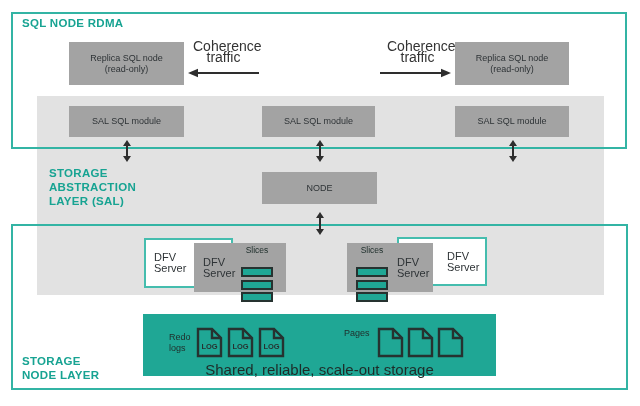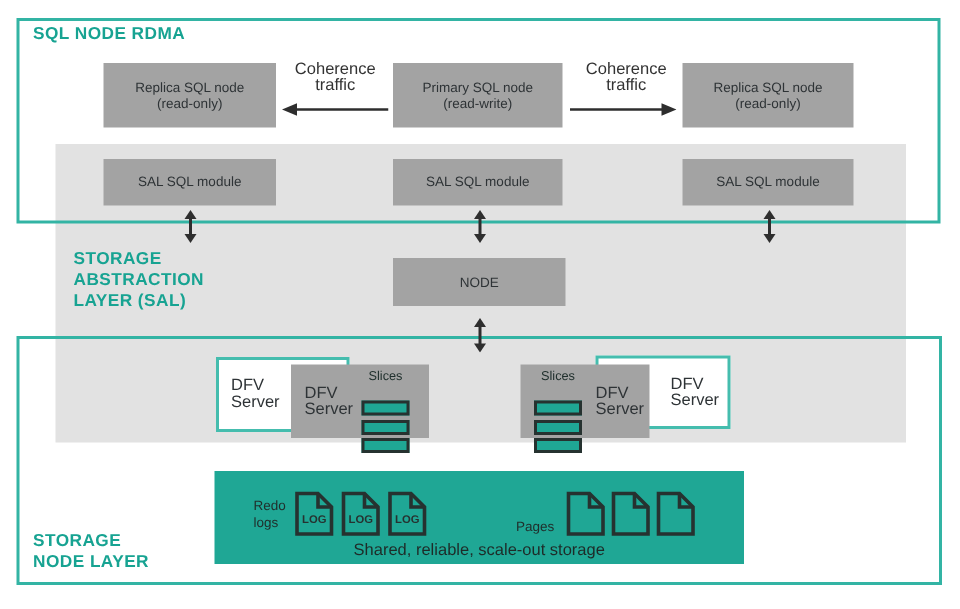--- a/index.html
+++ b/index.html
@@ -18,37 +18,37 @@
   .teal-box{position:absolute;background:#a3a3a3;color:#2e3336;display:flex;
             align-items:center;justify-content:center;text-align:center;
             font-size:9px;line-height:11px;z-index:5;white-space:pre-line;}
 
   
   .white-box{position:absolute;background:#ffffff;border:2px solid #45bdae;z-index:4;}
   .dfv-label{position:absolute;font-size:11px;font-weight:normal;line-height:11px;
              color:#2e3336;white-space:pre-line;z-index:7;}
 
   
-  .coh-label{position:absolute;font-size:11px;line-height:10.5px;color:#333;
+  .coh-label{position:absolute;font-size:14px;line-height:10.5px;color:#333;
              text-align:center;white-space:pre-line;z-index:6;}
 
   .arrow{position:absolute;z-index:7;}
 
   
   .slice-group{position:absolute;z-index:7;}
   .slice-label{font-size:8.5px;color:#20302d;text-align:center;margin-bottom:12px;}
   .slice{width:28px;height:6px;border:2px solid #263230;margin-bottom:2.5px;background:#1fa795;}
 
   
   .shared-box{position:absolute;left:143px;top:314px;width:353px;height:62px;
               background:#1fa795;z-index:5;}
   .mini-label{position:absolute;font-size:9px;font-weight:normal;color:#20302d;
               line-height:10.5px;white-space:pre-line;z-index:7;}
   .caption{position:absolute;left:143px;top:361px;width:353px;text-align:center;
-           font-size:11px;color:#1e2b28;z-index:7;}
+           font-size:15px;color:#1e2b28;z-index:7;}
   .doc{position:absolute;z-index:7;}
 </style>
 </head>
 <body>
 
 <div class="canvas">
 
   <div class="gray-band"></div>
 
   <div class="layer-frame" style="left:11px;top:12px;width:612px;height:133px;"></div>
@@ -57,22 +57,20 @@
   <div class="layer-frame" style="left:11px;top:224px;width:613px;height:162px;"></div>
   <div class="layer-title" style="left:22px;top:354px;">STORAGE
 NODE LAYER</div>
 
   <div class="layer-title" style="left:49px;top:166px;">STORAGE
 ABSTRACTION
 LAYER (SAL)</div>
 
   <div class="teal-box" style="left:69px;top:42px;width:115px;height:43px;">Replica SQL node
 (read-only)</div>
-  <div class="teal-box" style="left:262px;top:42px;width:113px;height:43px;">Primary SQL node
-(read-write)</div>
   <div class="teal-box" style="left:455px;top:42px;width:114px;height:43px;">Replica SQL node
 (read-only)</div>
 
   <div class="coh-label" style="left:193px;top:41px;width:61px;">Coherence
 traffic</div>
   <svg class="arrow" style="left:188px;top:68px;" width="71" height="10">
     <path d="M9 5 H71" stroke="#2e2e2e" stroke-width="1.8" fill="none"></path>
     <path d="M0 5 L10 0.8 V9.2 Z" fill="#2e2e2e"></path>
   </svg>
   <div class="coh-label" style="left:387px;top:41px;width:61px;">Coherence
@@ -149,21 +147,21 @@
     <path d="M2 2 H16 L25 11 V29 H2 Z" fill="none" stroke="#263230" stroke-width="2.4"></path>
     <path d="M16 2 V11 H25" fill="none" stroke="#263230" stroke-width="2.4"></path>
     <text x="13.5" y="21.5" text-anchor="middle" font-family="Liberation Sans, sans-serif" font-size="7.5" font-weight="bold" fill="#263230">LOG</text>
   </svg>
   <svg class="doc" style="left:258px;top:327px;" width="27" height="31">
     <path d="M2 2 H16 L25 11 V29 H2 Z" fill="none" stroke="#263230" stroke-width="2.4"></path>
     <path d="M16 2 V11 H25" fill="none" stroke="#263230" stroke-width="2.4"></path>
     <text x="13.5" y="21.5" text-anchor="middle" font-family="Liberation Sans, sans-serif" font-size="7.5" font-weight="bold" fill="#263230">LOG</text>
   </svg>
 
-  <div class="mini-label" style="left:344px;top:346px;">Pages</div>
+  <div class="mini-label" style="left:344px;top:328px;">Pages</div>
 
   <svg class="doc" style="left:377px;top:327px;" width="27" height="31">
     <path d="M2 2 H16 L25 11 V29 H2 Z" fill="none" stroke="#263230" stroke-width="2.4"></path>
     <path d="M16 2 V11 H25" fill="none" stroke="#263230" stroke-width="2.4"></path>
   </svg>
   <svg class="doc" style="left:407px;top:327px;" width="27" height="31">
     <path d="M2 2 H16 L25 11 V29 H2 Z" fill="none" stroke="#263230" stroke-width="2.4"></path>
     <path d="M16 2 V11 H25" fill="none" stroke="#263230" stroke-width="2.4"></path>
   </svg>
   <svg class="doc" style="left:437px;top:327px;" width="27" height="31">

